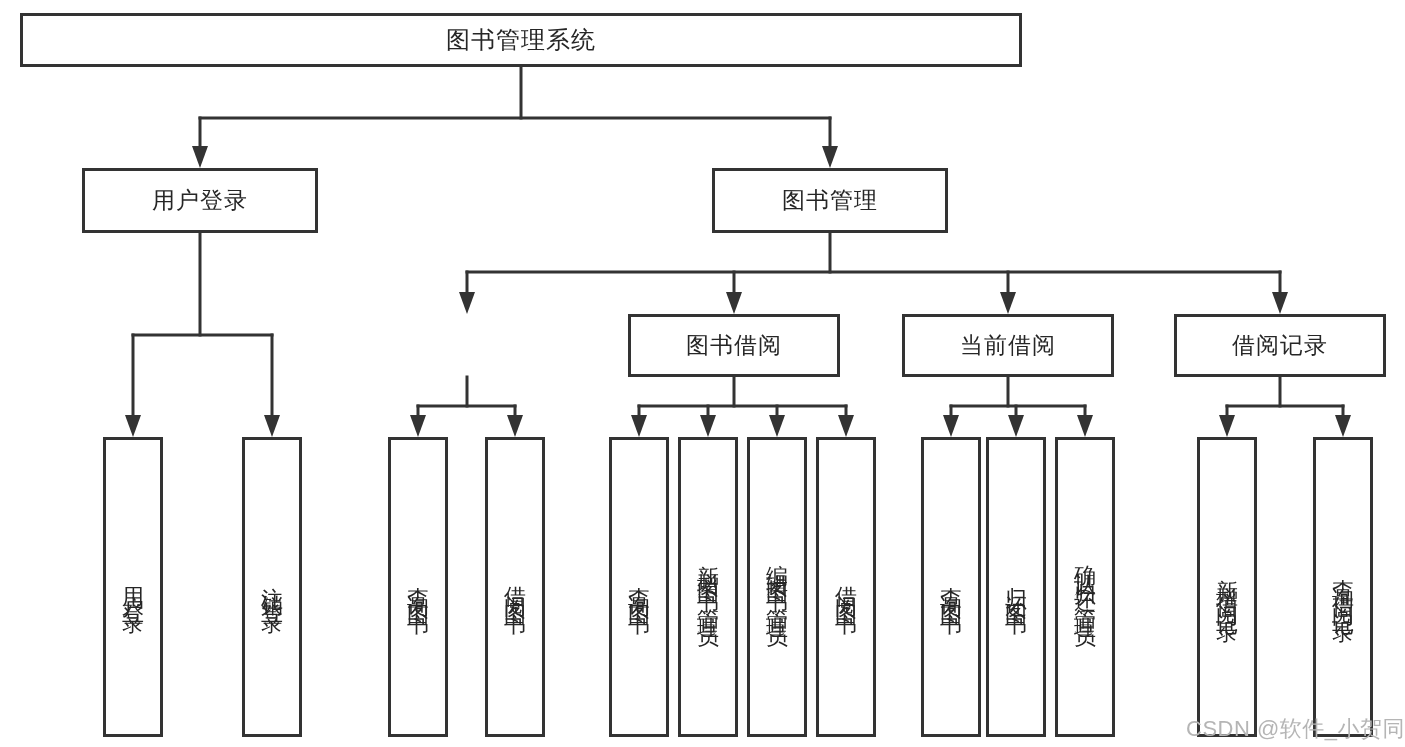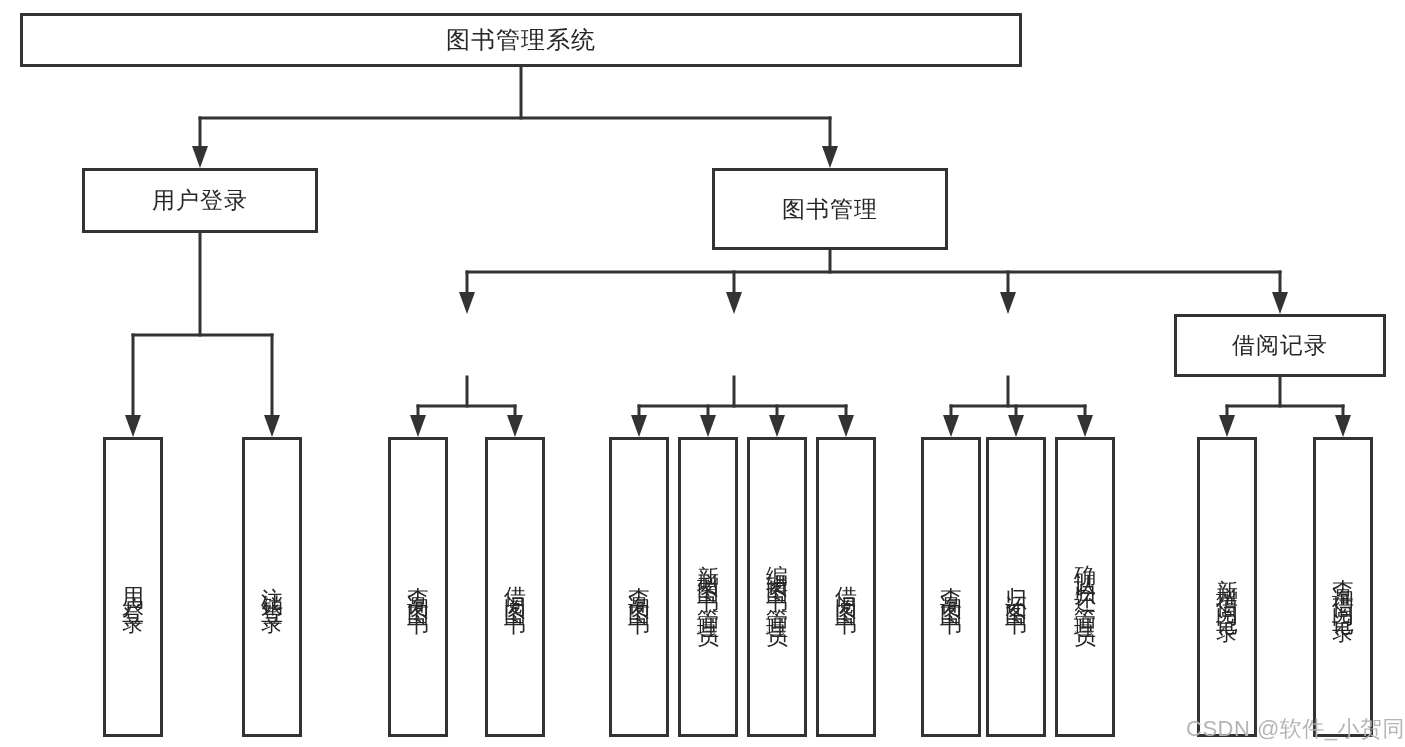--- a/index.html
+++ b/index.html
@@ -141,24 +141,30 @@
     </g>
   </svg>
 
   <div class="node root" style="left:20px; top:13px; width:1002px; height:54px;text-align:center;">
     <span>图书管理系统</span>
   </div>
 
   <div class="node" style="left:82px; top:168px; width:236px; height:65px;">
     <span>用户登录</span>
   </div>
-  <div class="node" style="left:712px; top:168px; width:236px; height:82px;">
+  <div class="node" style="left:712px; top:168px; width:236px; height:65px;">
     <span>图书管理</span>
   </div>
 
+  <div class="node" style="left:628px; top:314px; width:212px; height:63px;">
+    <span>图书借阅</span>
+  </div>
+  <div class="node" style="left:902px; top:314px; width:212px; height:63px;">
+    <span>当前借阅</span>
+  </div>
   <div class="node" style="left:1174px; top:314px; width:212px; height:63px;">
     <span>借阅记录</span>
   </div>
 
   <div class="vnode" style="left:103px; top:437px;">
     <span>用户登录</span>
   </div>
   <div class="vnode" style="left:242px; top:437px;">
     <span>注销登录</span>
   </div>

